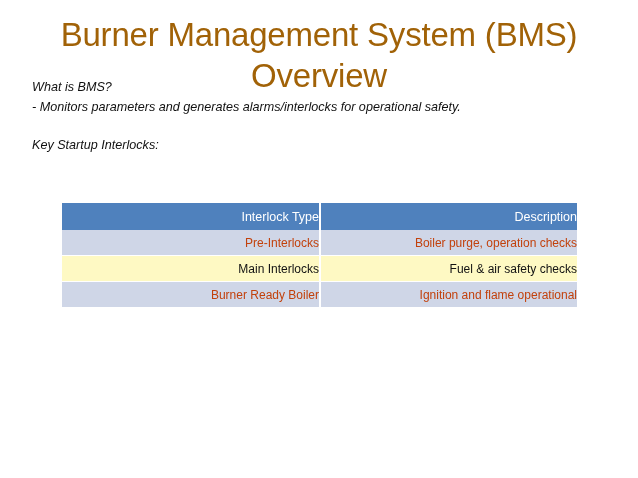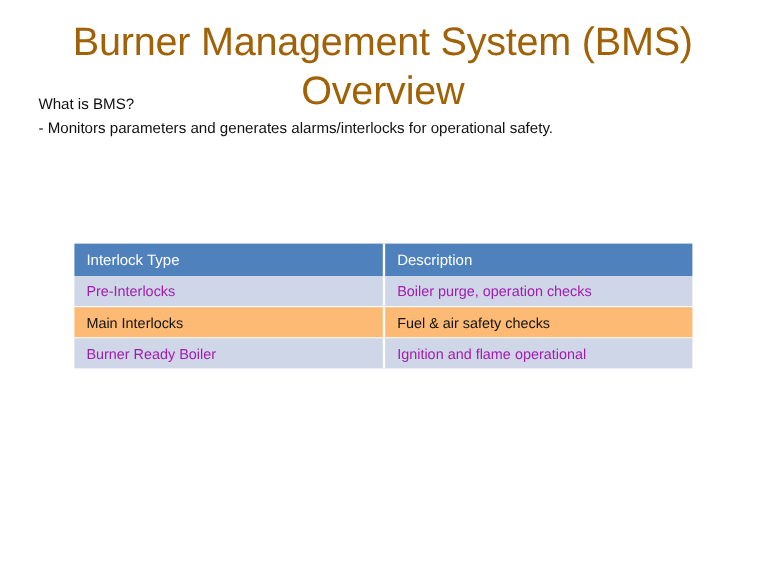--- a/index.html
+++ b/index.html
@@ -42,20 +42,21 @@
     position: absolute;
     left: 32px;
     top: 78px;
     width: 590px;
     font-size: 12.6px;
     line-height: 19.5px;
     color: #111111;
   }
   .body-line {
     white-space: nowrap;
+    font-style: italic;
   }
   .body-line.blank {
     height: 19px;
   }
   .body-line.heading {
     margin-top: 0;
   }
 
   
   .interlock-table {
@@ -67,21 +68,21 @@
     border-spacing: 0;
     table-layout: fixed;
     font-size: 12px;
   }
   .interlock-table col.c1 { width: 259px; }
   .interlock-table col.c2 { width: 256px; }
 
   .interlock-table th,
   .interlock-table td {
     padding: 5px 0 5px 10px;
-    text-align: left;
+    text-align: right;
     font-weight: 400;
     vertical-align: middle;
     height: 15px;
     border-right: 2px solid #ffffff;
     box-sizing: content-box;
   }
   .interlock-table th:last-child,
   .interlock-table td:last-child {
     border-right: none;
   }
@@ -89,44 +90,45 @@
   .interlock-table thead th {
     background: #4F81BD;
     color: #ffffff;
     font-size: 12.5px;
     padding-top: 6px;
     padding-bottom: 6px;
   }
 
   .interlock-table tbody tr.row-odd td {
     background: #CFD6E7;
-    color: #a21caf;
+    color: #c2410c;
   }
   .interlock-table tbody tr.row-even td {
-    background: #fdba74;
+    background: #fef9c3;
     color: #121212;
   }
   .interlock-table tbody td {
     border-bottom: 1px solid #ffffff;
   }
   .interlock-table tbody tr:last-child td {
     border-bottom: none;
   }
 </style>
 </head>
 <body>
 
 <div class="slide">
 
   <div class="slide-title">Burner Management System (BMS) Overview</div>
 
   <div class="body-block">
     <div class="body-line">What is BMS?</div>
     <div class="body-line">- Monitors parameters and generates alarms/interlocks for operational safety.</div>
     <div class="body-line blank"></div>
+    <div class="body-line heading">Key Startup Interlocks:</div>
   </div>
 
   <table class="interlock-table">
     <colgroup>
       <col class="c1">
       <col class="c2">
     </colgroup>
     <thead>
       <tr>
         <th>Interlock Type</th>

